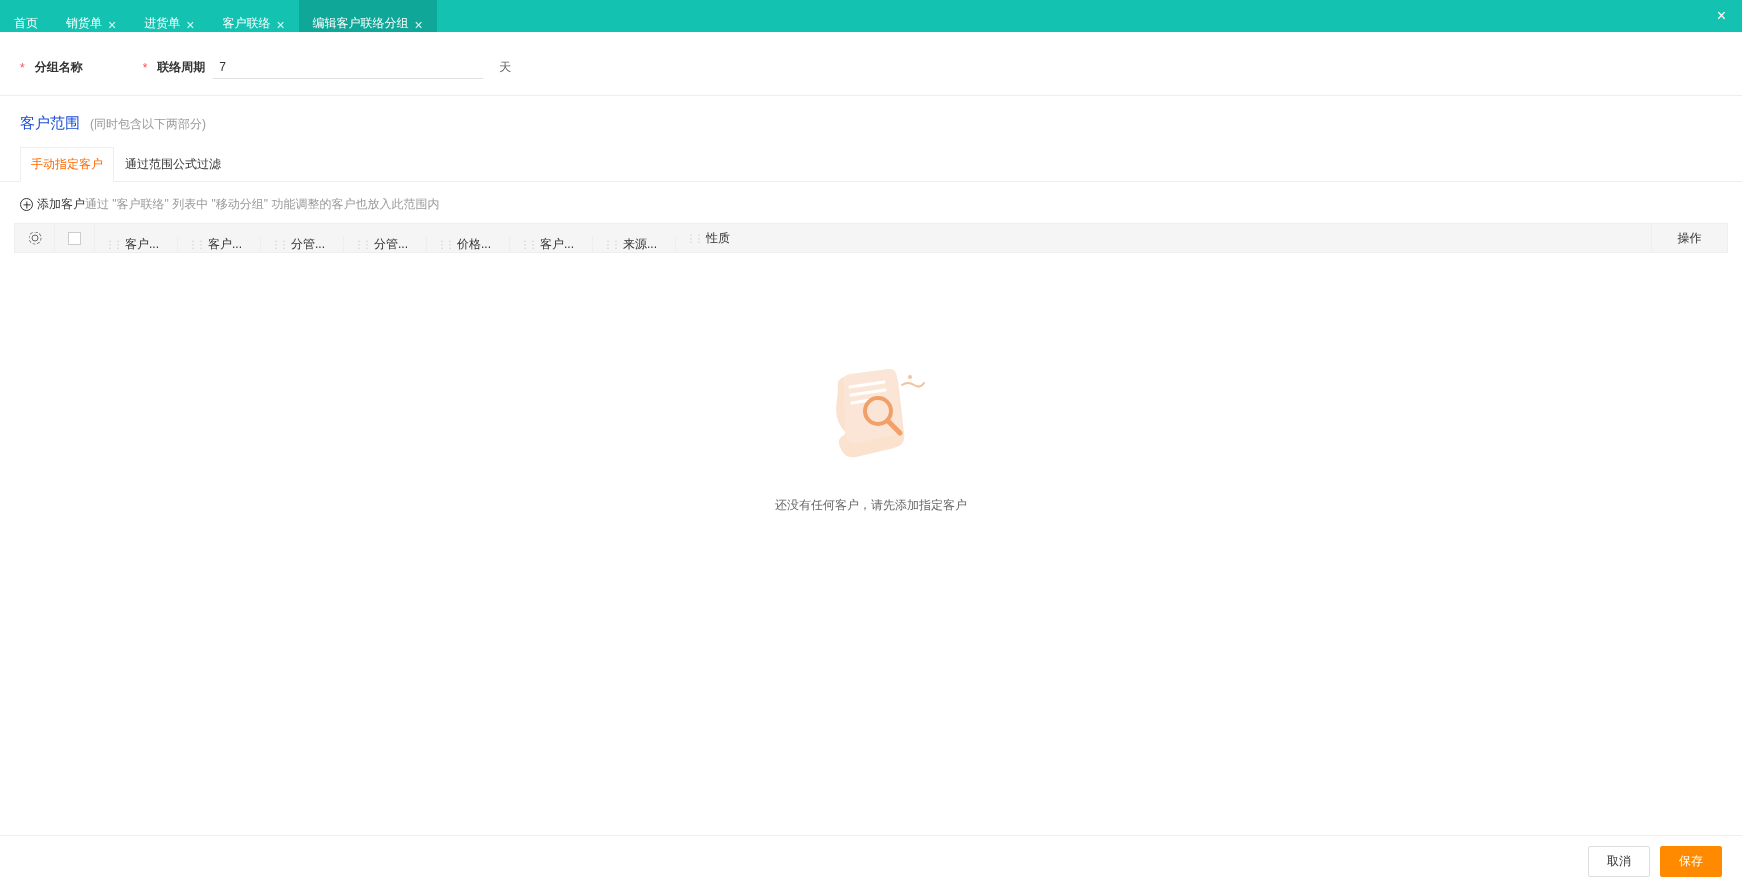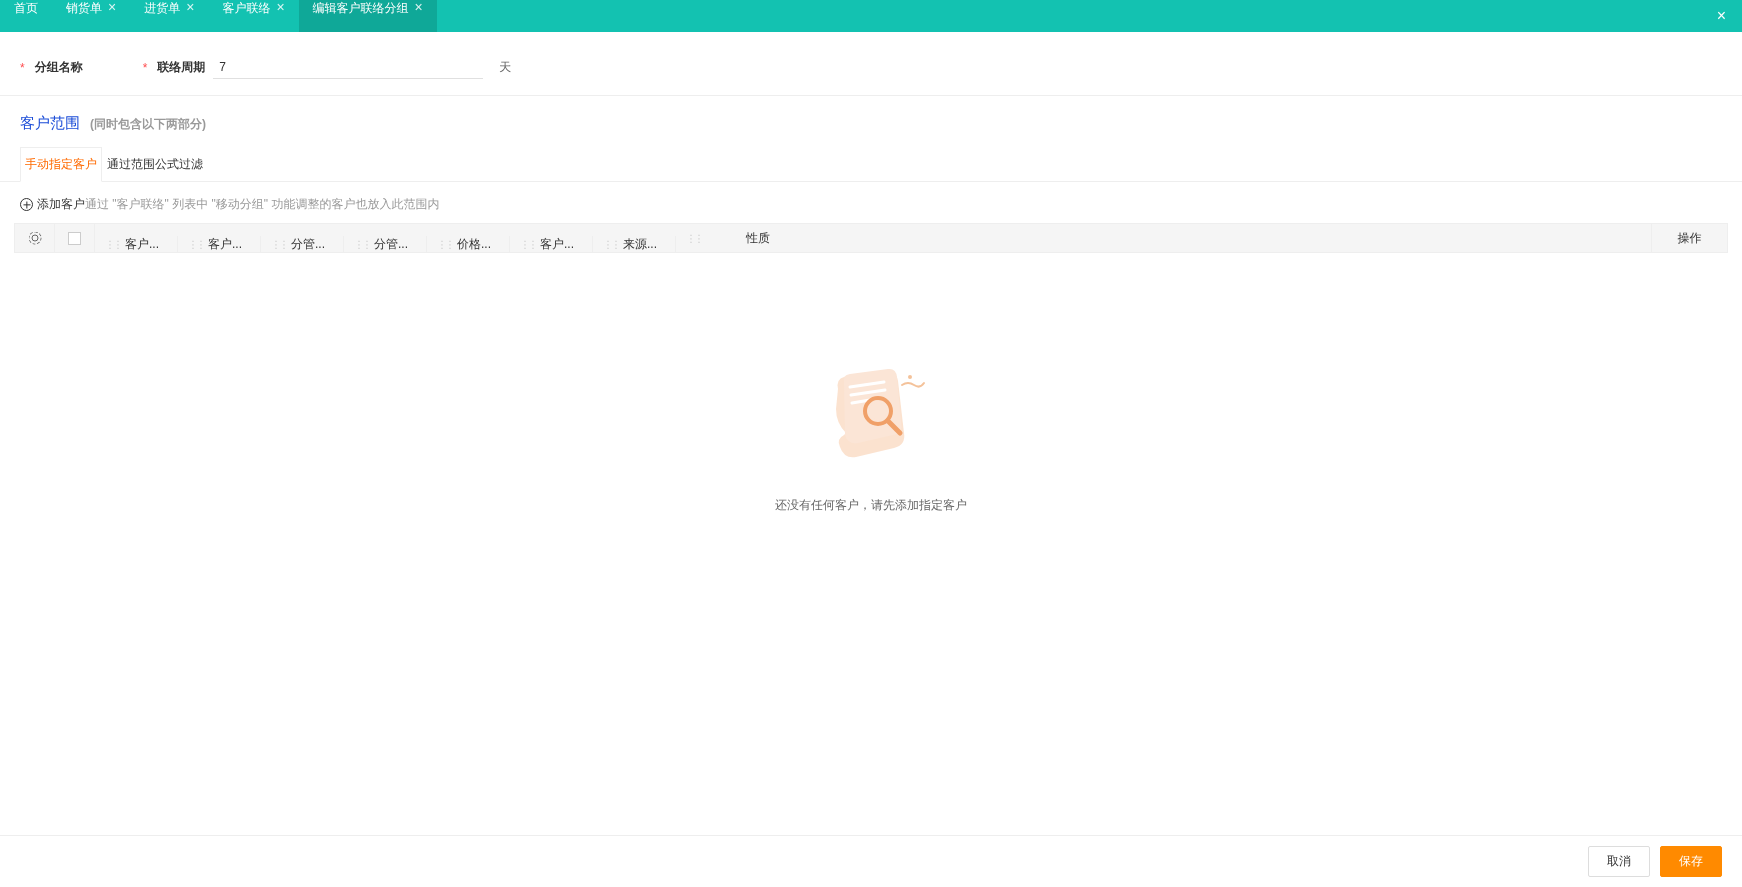--- a/index.html
+++ b/index.html
@@ -21,21 +21,21 @@
     .top-tabs {
       background: #13c2b1;
       height: 32px;
       display: flex;
       align-items: stretch;
       position: relative;
     }
     
     .top-tab {
       display: flex;
-      align-items: flex-start;
+      align-items: flex-end;
       padding: 0 14px;
       color: #fff;
       font-size: 12px;
       cursor: pointer;
       gap: 6px;
       white-space: nowrap;
     }
     
     .top-tab.active {
       background: #0fa898;
@@ -127,31 +127,30 @@
     
     .section-title {
       font-size: 15px;
       color: #1d4ed8;
       font-weight: 500;
     }
     
     .section-hint {
       font-size: 12px;
       color: #999;
-      font-weight: bold;
     }
     
     .inner-tabs {
       display: flex;
       padding: 0 20px;
       border-bottom: 1px solid #eee;
     }
     
     .inner-tab {
-      padding: 8px 4px;
+      padding: 8px 10px;
       font-size: 12px;
       cursor: pointer;
       color: #333;
       border-top: 1px solid transparent;
       border-left: 1px solid transparent;
       border-right: 1px solid transparent;
       margin-bottom: -1px;
     }
     
     .inner-tab.active {
@@ -250,21 +249,20 @@
       justify-content: center;
     }
     
     .th.col {
       width: 83px;
       margin-top: 12px;
     }
     
     .th.col-wide {
       flex: 1;
-      gap: 40px;
     }
     
     .th.action {
       width: 75px;
       justify-content: center;
     }
     
     .drag-handle {
       color: #ccc;
       font-size: 10px;

